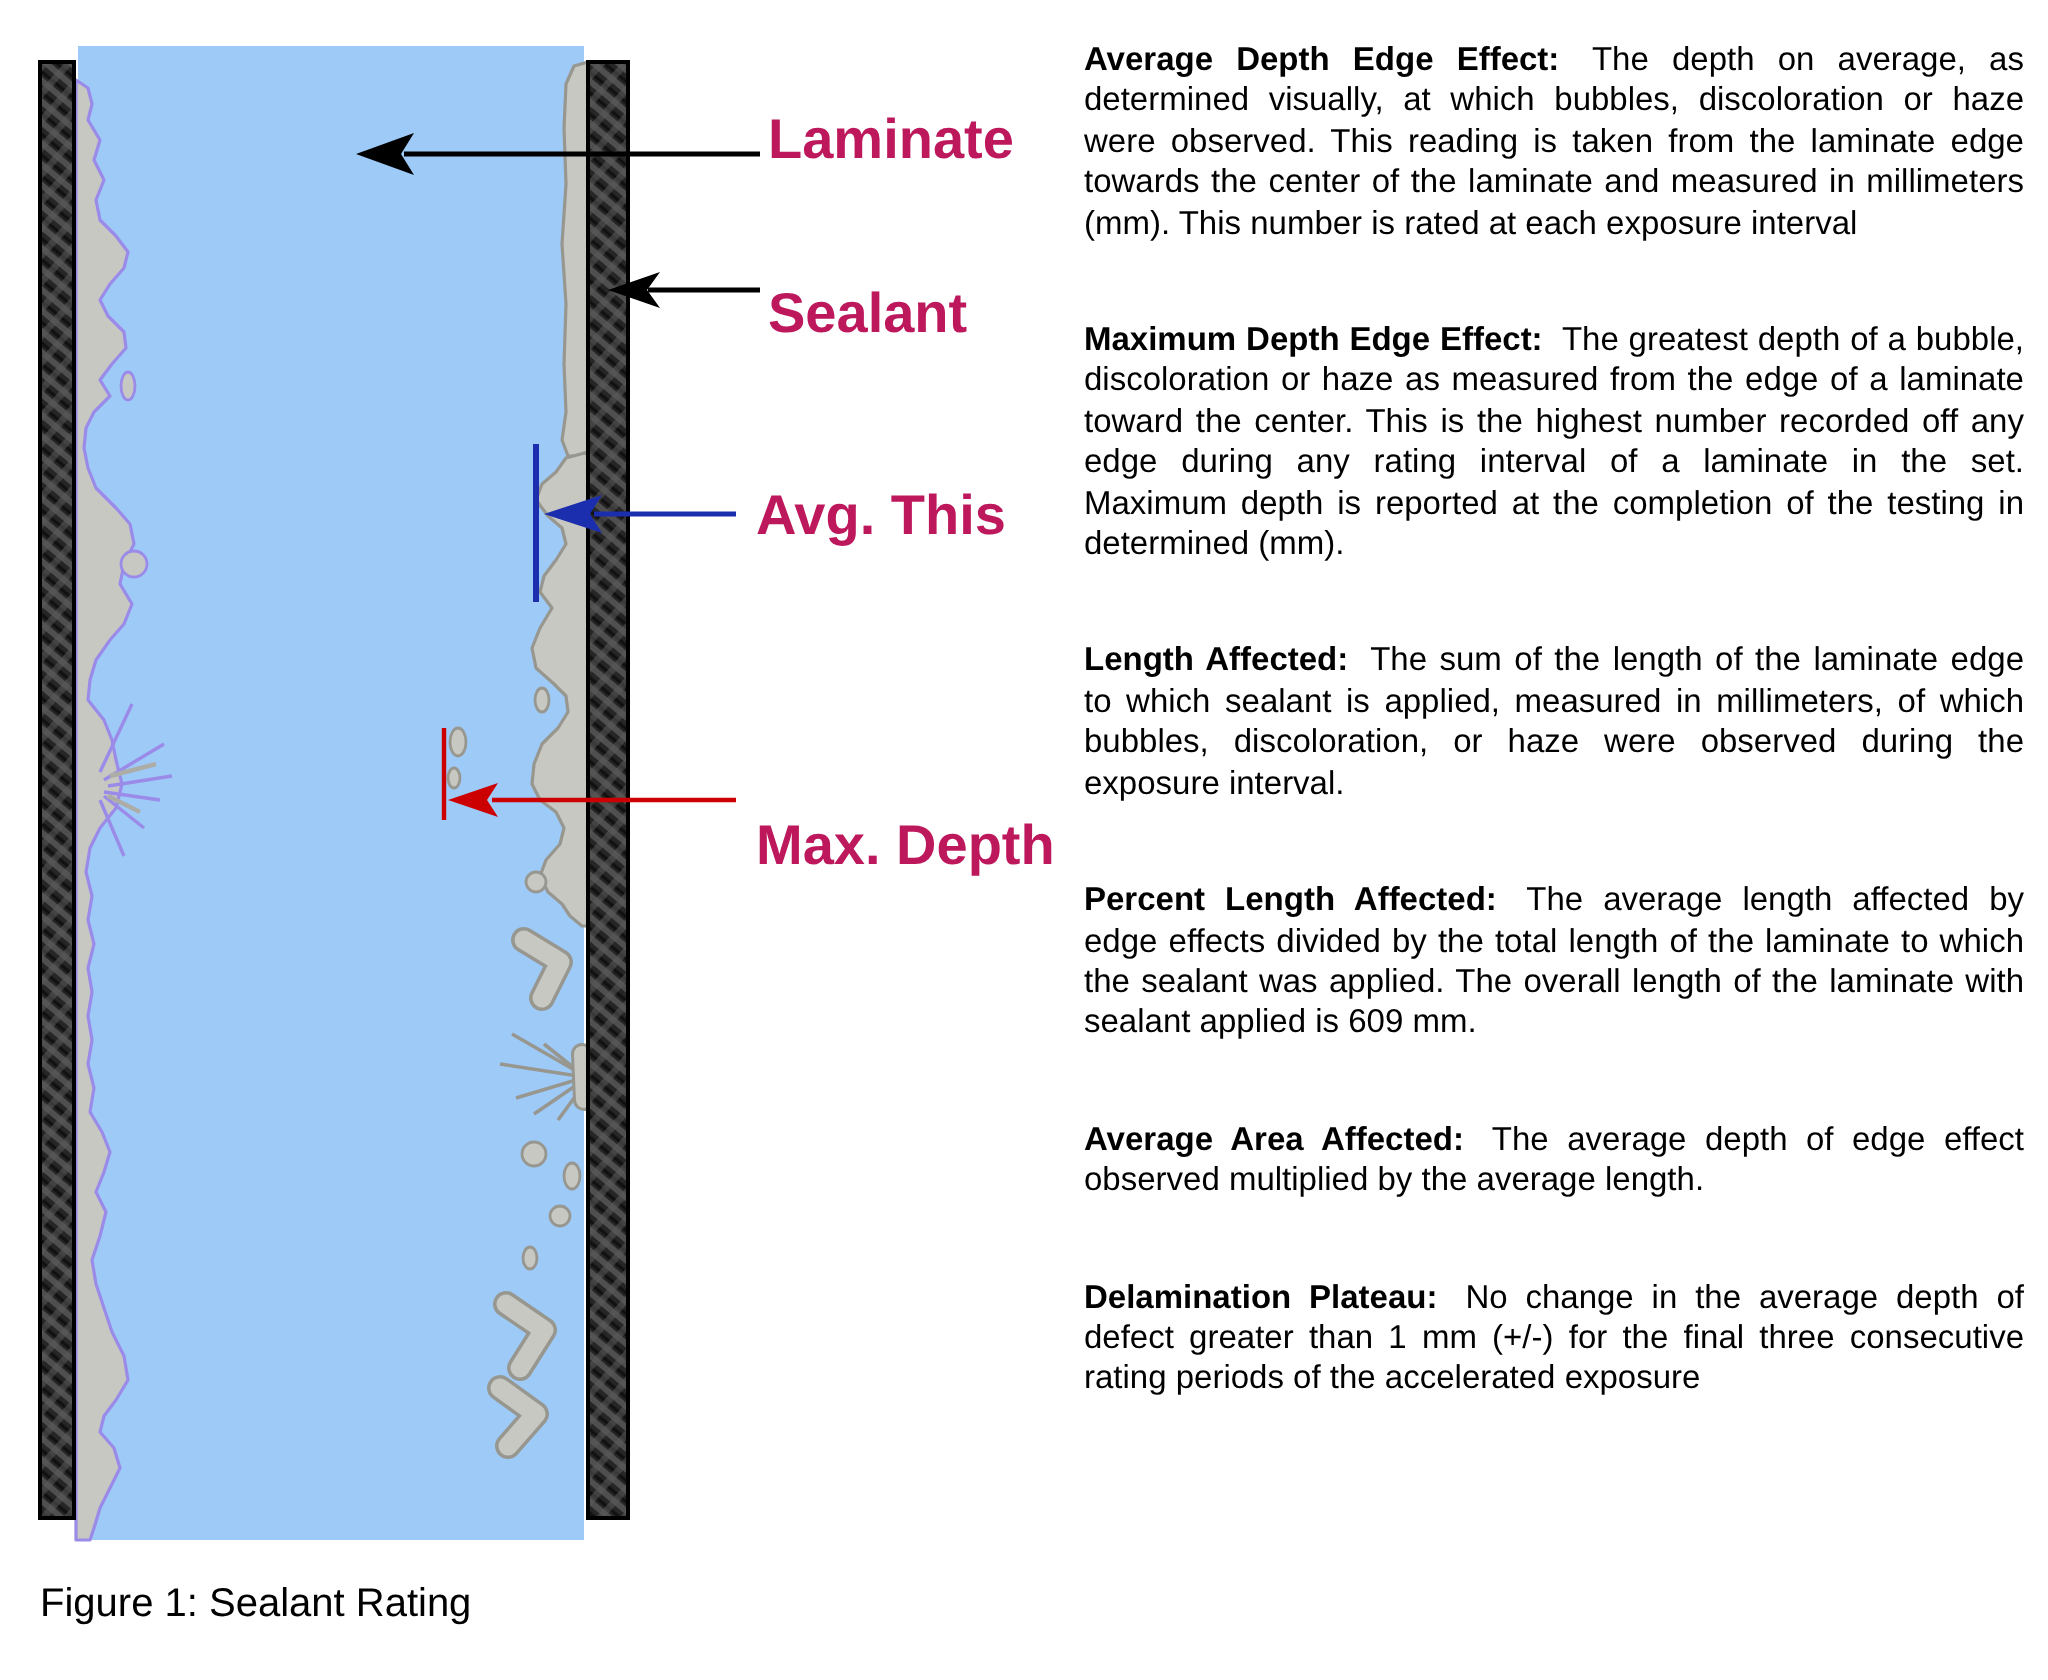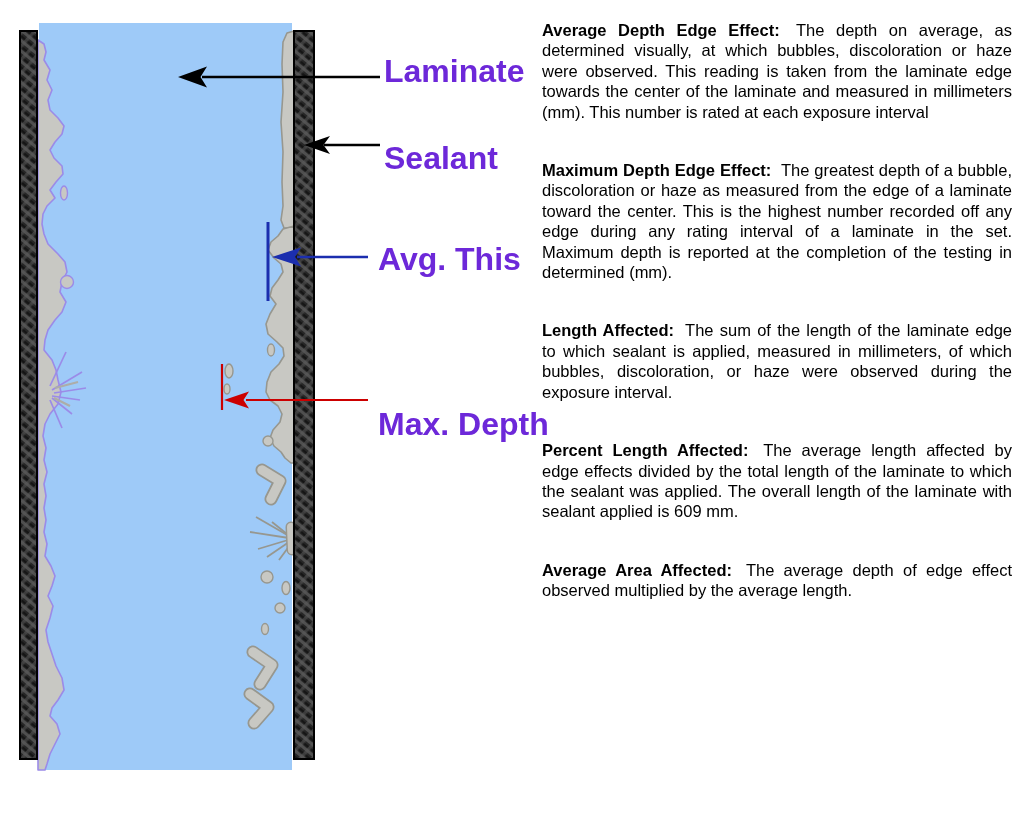--- a/index.html
+++ b/index.html
@@ -2,22 +2,22 @@
 <html style="--laminate-blue: #9ECAF8; --sealant-gray: #C8C8C3; --sealant-outline-purple: #9B8BE8; --sealant-outline-gray: #97978F; --clamp-dark: #2A2A2A; --arrow-black: #000000; --arrow-blue: #1B2EAE; --arrow-red: #CC0000;"><head>
 <meta charset="utf-8">
 <style>
   html,body{margin:0;padding:0;background:#fff;}
   #page{
     position:relative;width:1024px;height:840px;background:#fff;overflow:hidden;
     font-family:"Liberation Sans",sans-serif;color:#000;
   }
   #figure-svg{position:absolute;left:0;top:0;}
   .dlabel{
-    position:absolute;font-weight:bold;font-size:32px;line-height:1.05;
-    color:#6d28d9;white-space:nowrap;
+    position:absolute;font-weight:bold;font-size:28px;line-height:1.05;
+    color:#be185d;white-space:nowrap;
   }
   #laminate-label{left:384px;top:55px;}
   #sealant-label{left:384px;top:142px;}
   #avg-depth-label{left:378px;top:243px;}
   #max-depth-label{left:378px;top:408px;}
   #figure-caption{
     position:absolute;left:20px;top:791px;font-size:20px;color:#000;white-space:nowrap;
   }
   #definitions-column{
     position:absolute;left:542px;top:20px;width:470px;
@@ -153,20 +153,21 @@
       <line class="stroke-red" x1="368" y1="400" x2="246" y2="400" stroke-width="2.2"></line>
       <polygon class="fill-red" points="224,400 249,391.5 243.5,400 249,408.5"></polygon>
     </g>
   </svg>
 
   <div class="dlabel" id="laminate-label">Laminate</div>
   <div class="dlabel" id="sealant-label">Sealant</div>
   <div class="dlabel" id="avg-depth-label">Avg. This</div>
   <div class="dlabel" id="max-depth-label">Max. Depth</div>
 
+  <div id="figure-caption">Figure 1: Sealant Rating</div>
 
   <div id="definitions-column">
     <p>
       <b>Average Depth Edge Effect:</b>
       <span>The depth on average, as determined visually, at which bubbles, discoloration or haze were observed.  This reading is taken from the laminate edge towards the center of the laminate and measured in millimeters (mm).  This number is rated at each exposure interval</span>
     </p>
     <p>
       <b>Maximum Depth Edge Effect:</b>
       <span>The greatest depth of a bubble, discoloration or haze as measured from the edge of a laminate toward the center.  This is the highest number recorded off any edge during any rating interval of a laminate in the set.  Maximum depth is reported at the completion of the testing in determined (mm).</span>
     </p>
@@ -175,15 +176,19 @@
       <span>The sum of the length of the laminate edge to which sealant is applied, measured in millimeters, of which bubbles, discoloration, or haze were observed during the exposure interval.</span>
     </p>
     <p>
       <b>Percent Length Affected:</b>
       <span>The average length affected by edge effects divided by the total length of the laminate to which the sealant was applied.  The overall length of the laminate with sealant applied is 609 mm.</span>
     </p>
     <p>
       <b>Average Area Affected:</b>
       <span>The average depth of edge effect observed multiplied by the average length.</span>
     </p>
+    <p>
+      <b>Delamination Plateau:</b>
+      <span>No change in the average depth of defect greater than 1 mm (+/-) for the final three consecutive rating periods of the accelerated exposure</span>
+    </p>
   </div>
 
 </div>
 
 </body></html>

